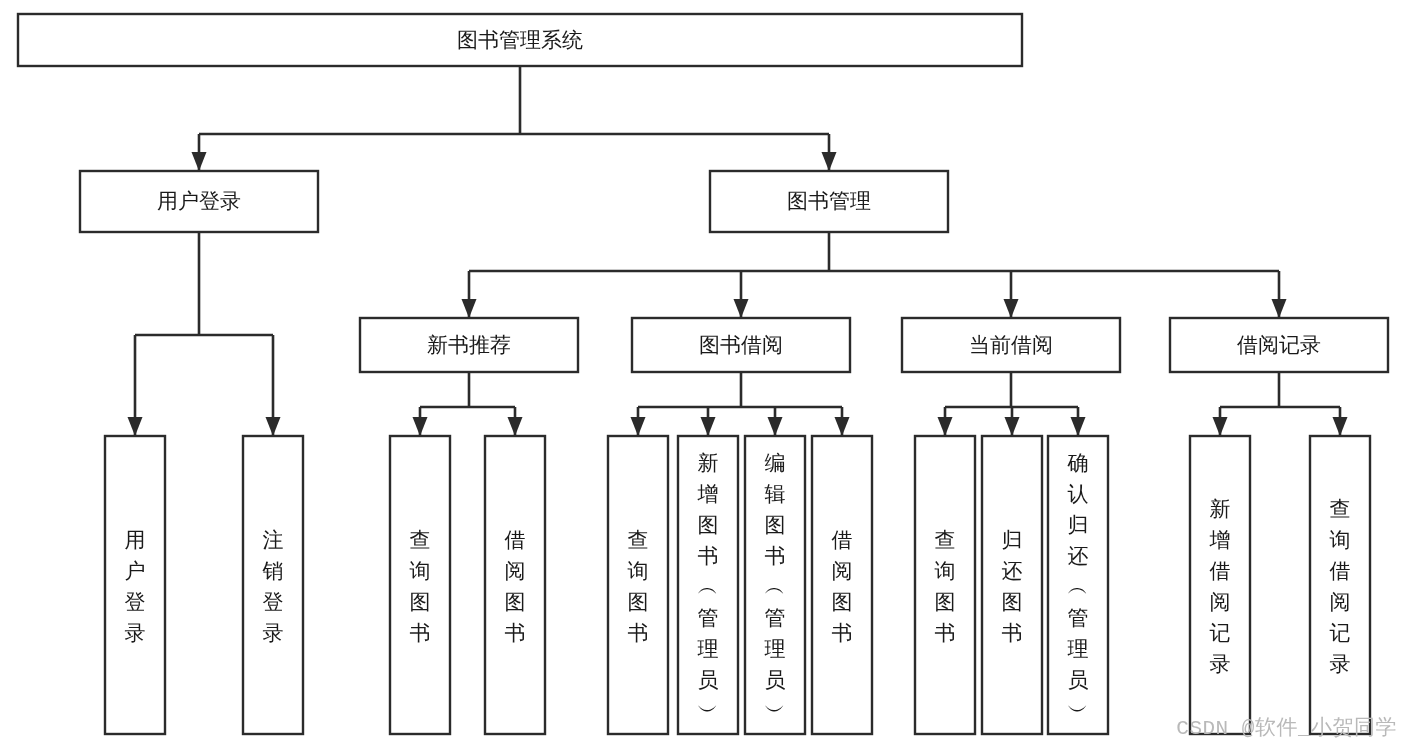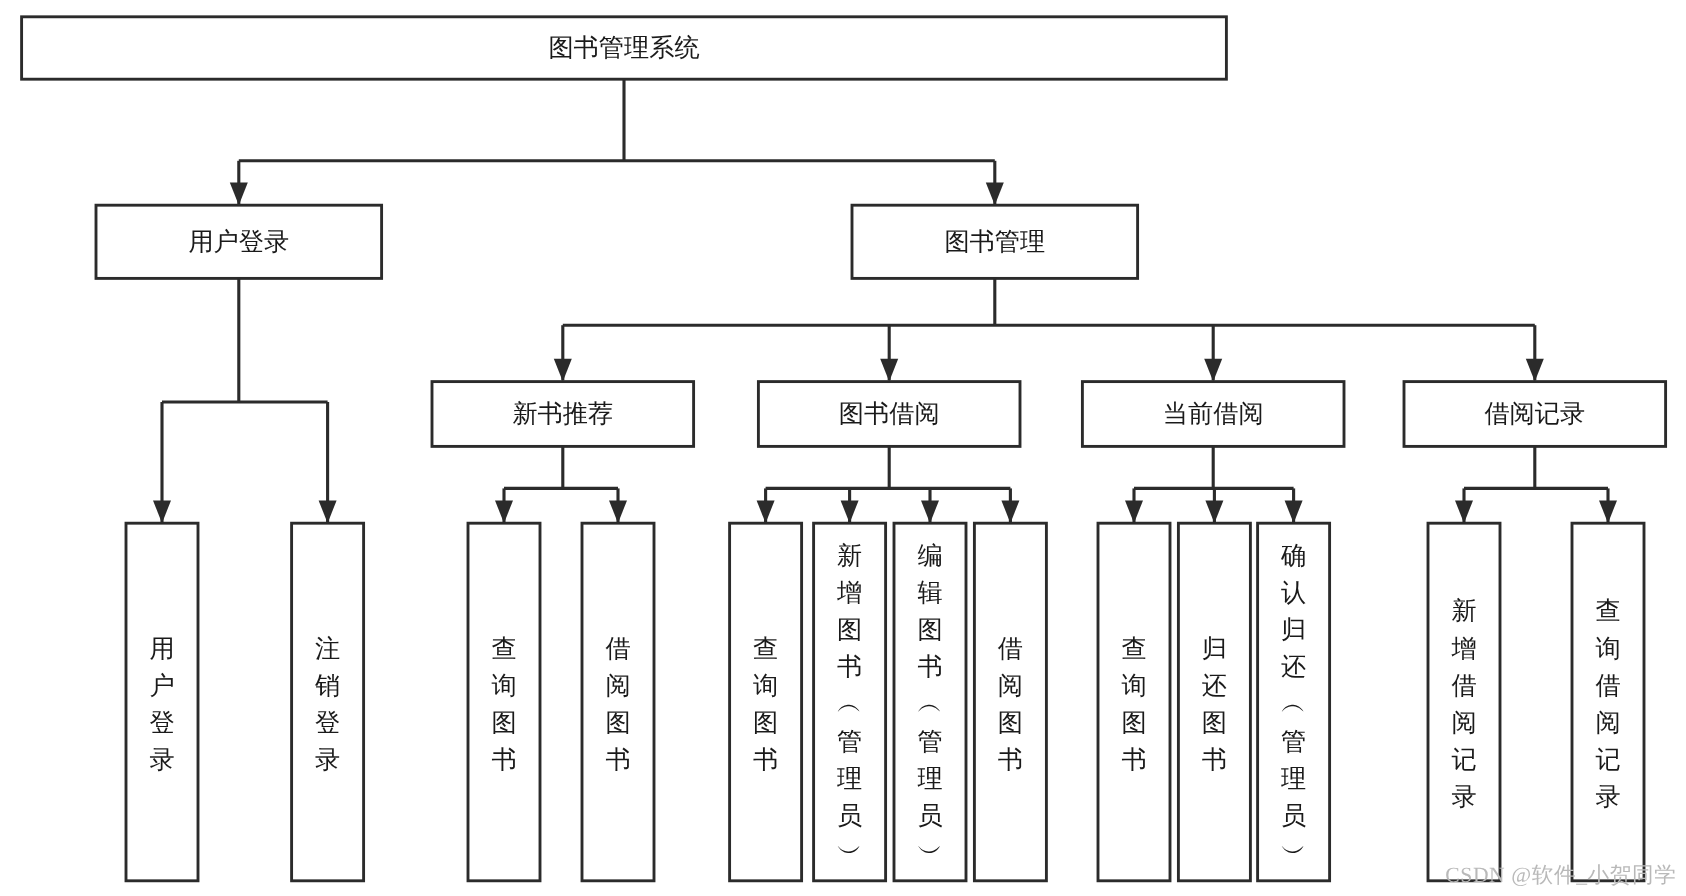--- a/index.html
+++ b/index.html
@@ -46,22 +46,22 @@
   .node-label-v {
     font-family: "Liberation Sans", "DejaVu Sans", sans-serif;
     font-size: 21px;
     fill: #1a1a1a;
     text-anchor: middle;
   }
   .watermark {
     position: absolute;
     right: 8px;
     bottom: 6px;
-    font-family: Liberation Serif, serif;
-    font-size: 18px;
+    font-family: Liberation Mono, monospace;
+    font-size: 21px;
     color: #b9b9b9;
     letter-spacing: 0.5px;
     white-space: nowrap;
     pointer-events: none;
   }
 </style>
 </head>
 <body>
 
 <div id="diagram-root">

